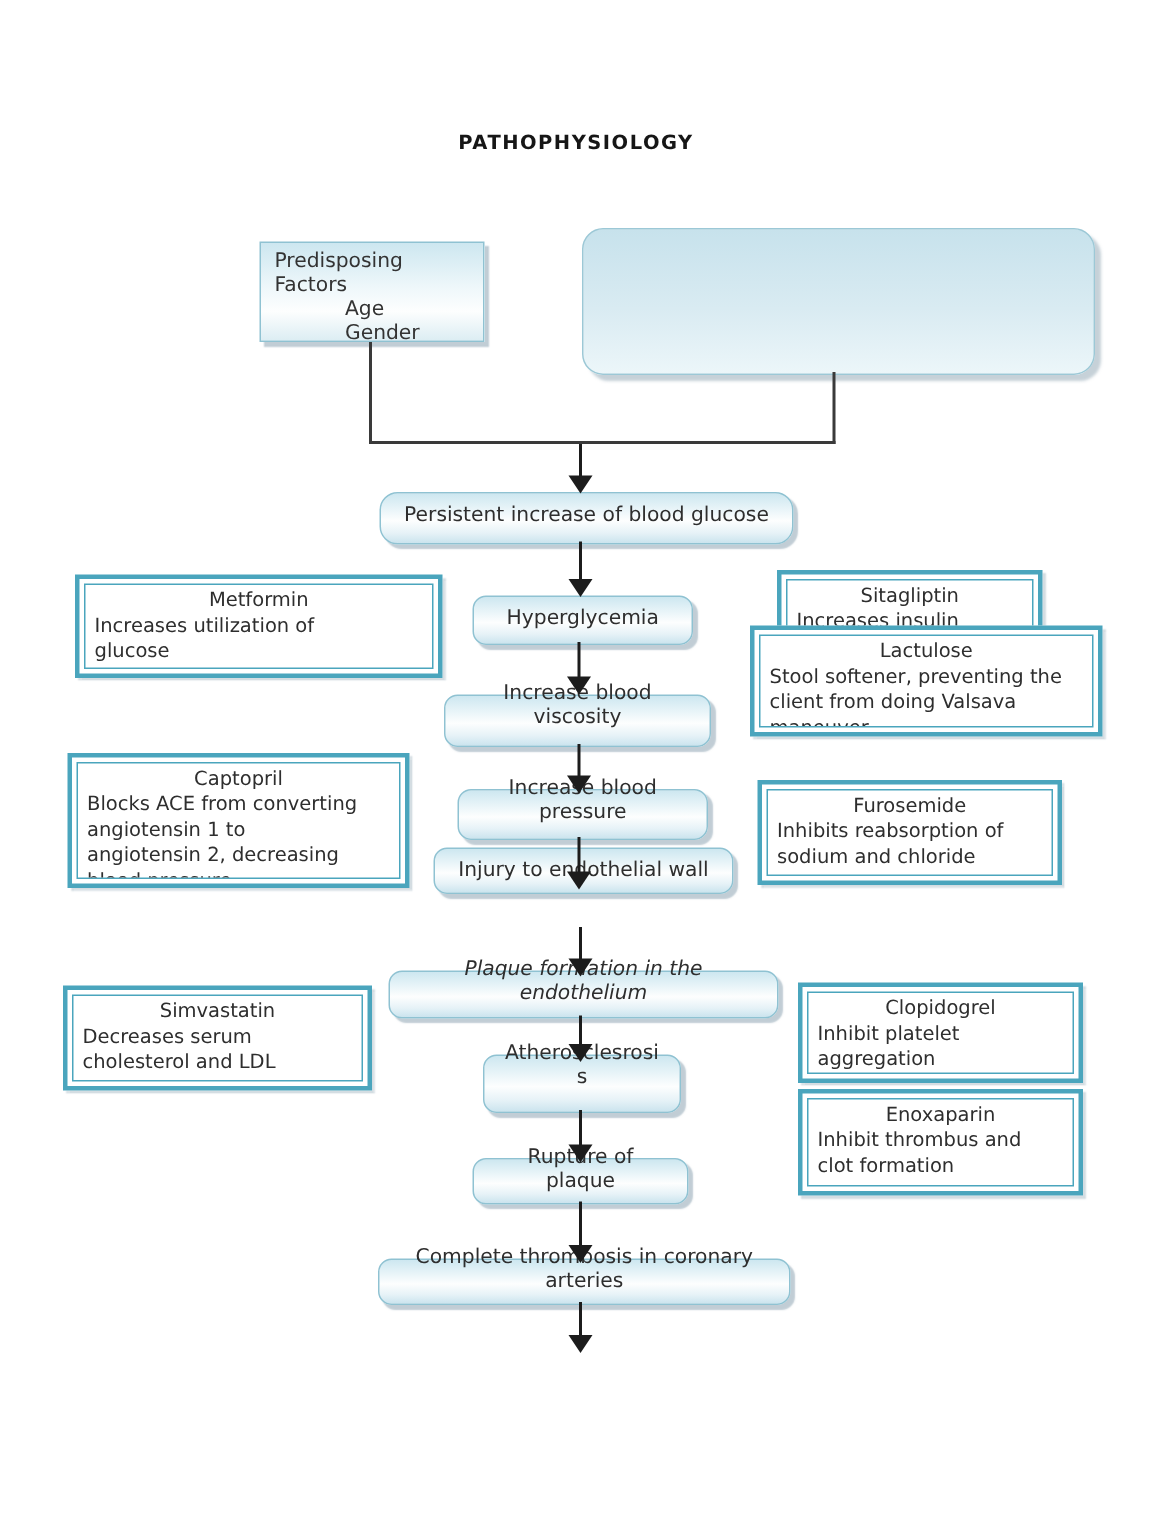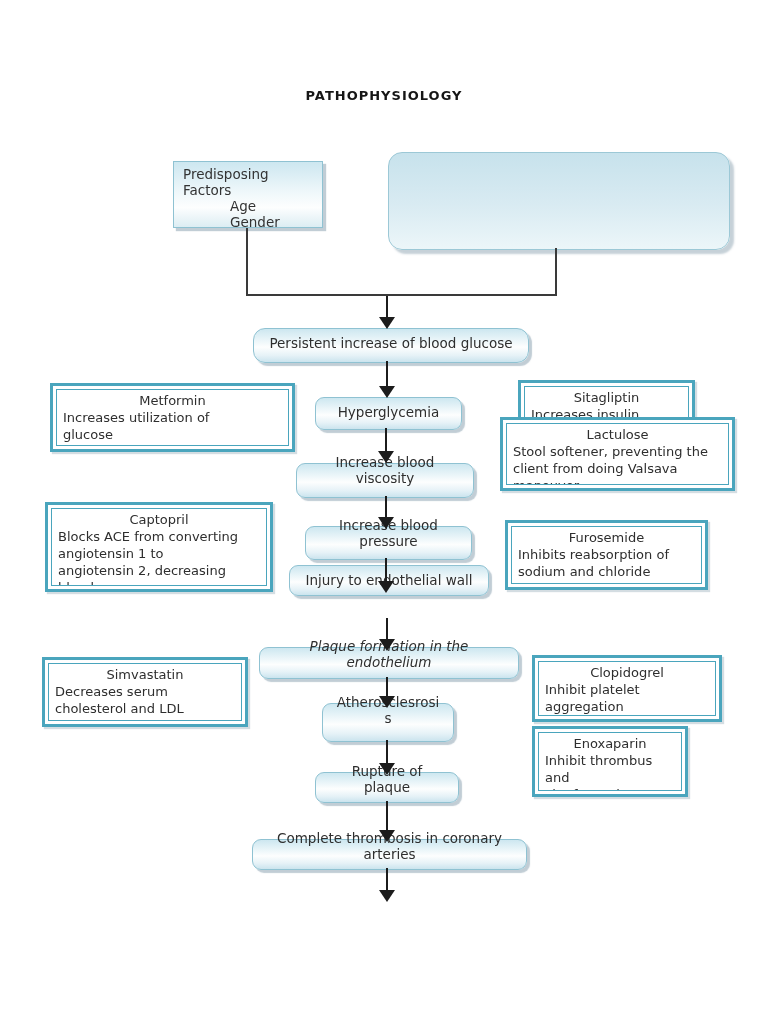--- a/index.html
+++ b/index.html
@@ -66,21 +66,21 @@
   .med-title{display:block;text-align:center;}
   .med-body{display:block;white-space:pre-line;}
   .med-body.center{text-align:left;text-decoration:underline;}
   .mb-metformin  {left:50px; top:383px;width:245px;height:69px;}
   .mb-sitagliptin{left:518px;top:380px;width:177px;height:57px;}
   .mb-lactulose  {left:500px;top:417px;width:235px;height:74px;}
   .mb-furosemide {left:505px;top:520px;width:203px;height:70px;}
   .mb-captopril  {left:45px; top:502px;width:228px;height:90px;}
   .mb-simvastatin{left:42px; top:657px;width:206px;height:70px;}
   .mb-clopidogrel{left:532px;top:655px;width:190px;height:67px;}
-  .mb-enoxaparin {left:532px;top:726px;width:156px;height:71px;}
+  .mb-enoxaparin {left:532px;top:726px;width:190px;height:71px;}
   
   .vline{position:absolute;width:2px;background:#3a3a3a;z-index:4;}
   .hline{position:absolute;height:2px;background:#3a3a3a;z-index:4;}
   .arrow{position:absolute;width:16px;z-index:5;}
   .arrow .shaft{position:absolute;left:7px;top:0;bottom:11px;width:2px;background:#1c1c1c;}
   .arrow .head{
     position:absolute;left:0;bottom:0;width:0;height:0;
     border-left:8px solid transparent;border-right:8px solid transparent;
     border-top:12px solid #1c1c1c;
   }

